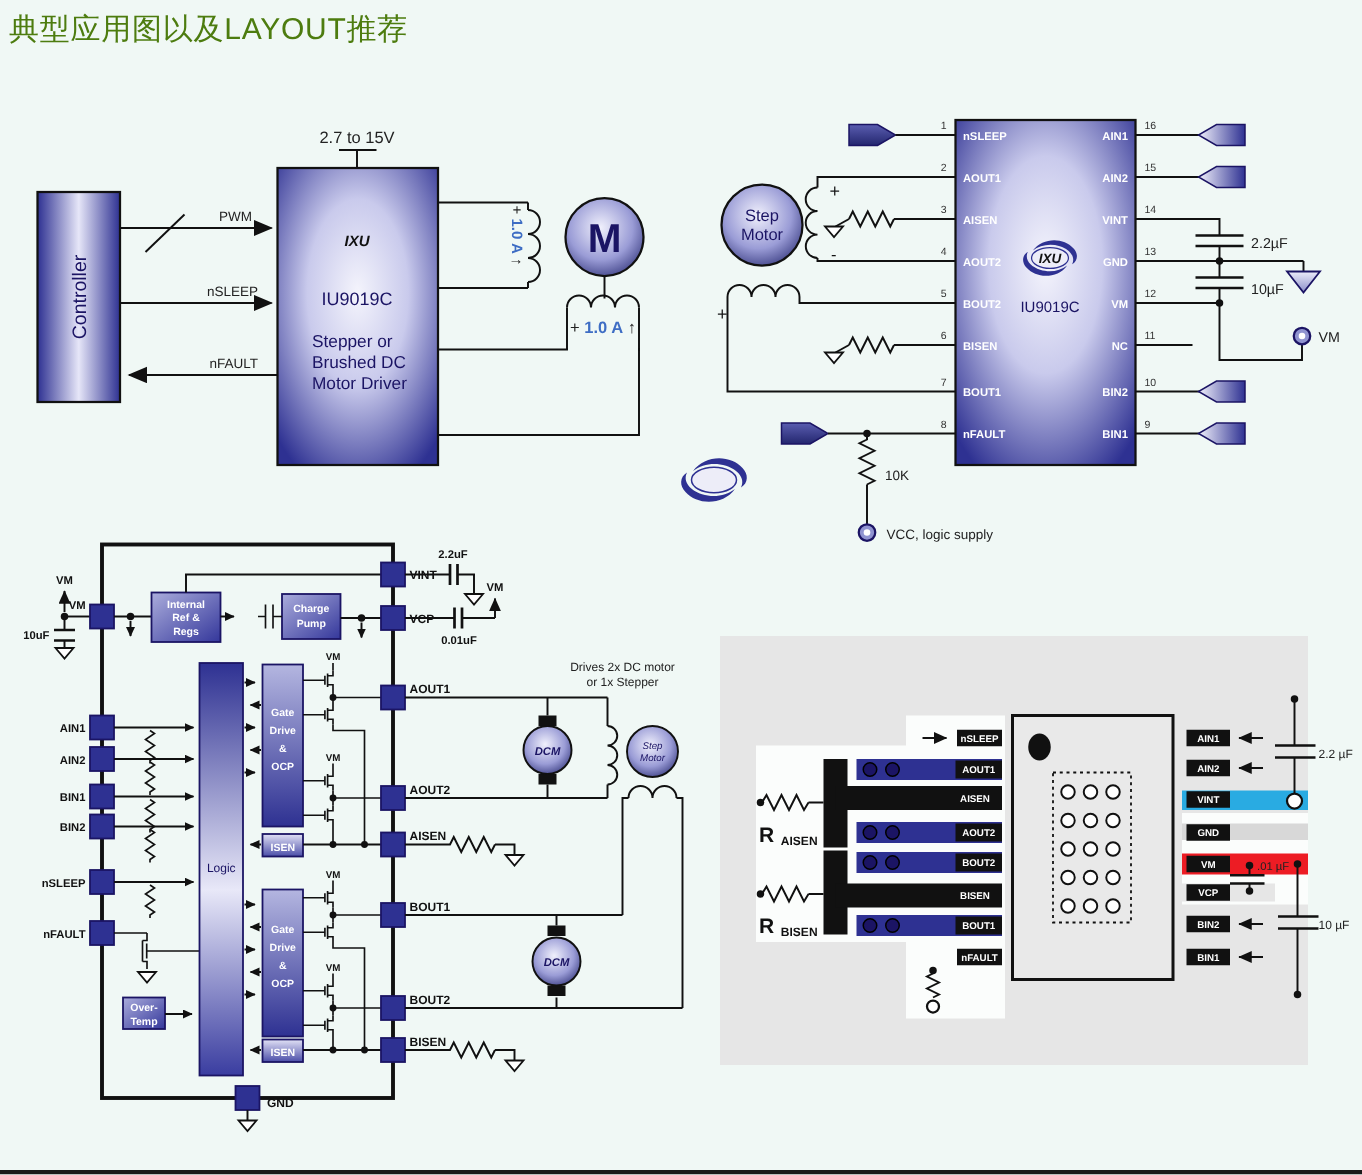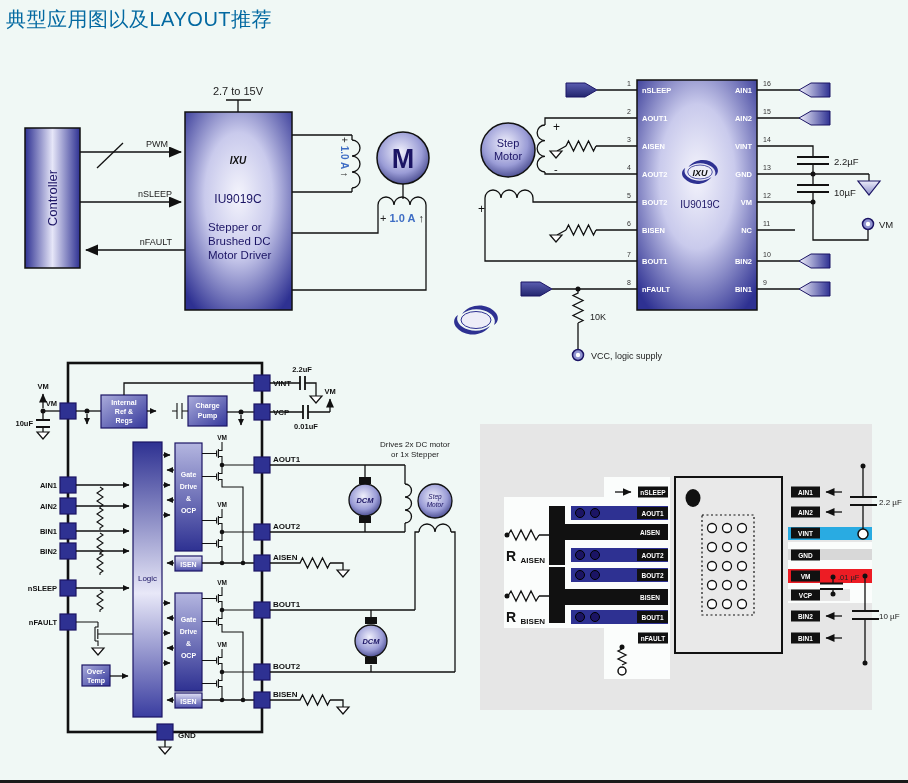--- a/index.html
+++ b/index.html
@@ -1,18 +1,18 @@
 <!DOCTYPE html>
 <html><head>
 <meta charset="utf-8">
 <style>
   html,body{margin:0;padding:0}
   body{width:908px;height:783px;background:#F0F8F5;position:relative;overflow:hidden;
        font-family:"Liberation Sans",sans-serif}
-  #title{position:absolute;left:6px;top:6px;font-size:20px;color:#0369a1;letter-spacing:.5px}
+  #title{position:absolute;left:6px;top:6px;font-size:20px;color:#4d7c0f;letter-spacing:.5px}
   #bottom-rule{position:absolute;left:0;top:780px;width:908px;height:3px;background:#1a1a1a}
   svg{position:absolute;left:0;top:0}
   svg text{font-family:"Liberation Sans",sans-serif;fill:#111}
   .wire{stroke:#111;stroke-width:1.3;fill:none}
   .wire2{stroke:#111;stroke-width:1.1;fill:none}
   .plate{stroke:#111;stroke-width:1.8;fill:none}
   .dot{fill:#111;stroke:none}
   .pin{fill:#2E3192;stroke:#1B1464;stroke-width:1.2}
   .gnd{fill:#fff;stroke:#111;stroke-width:1.2}
   .b8{font-size:8px;font-weight:bold}

